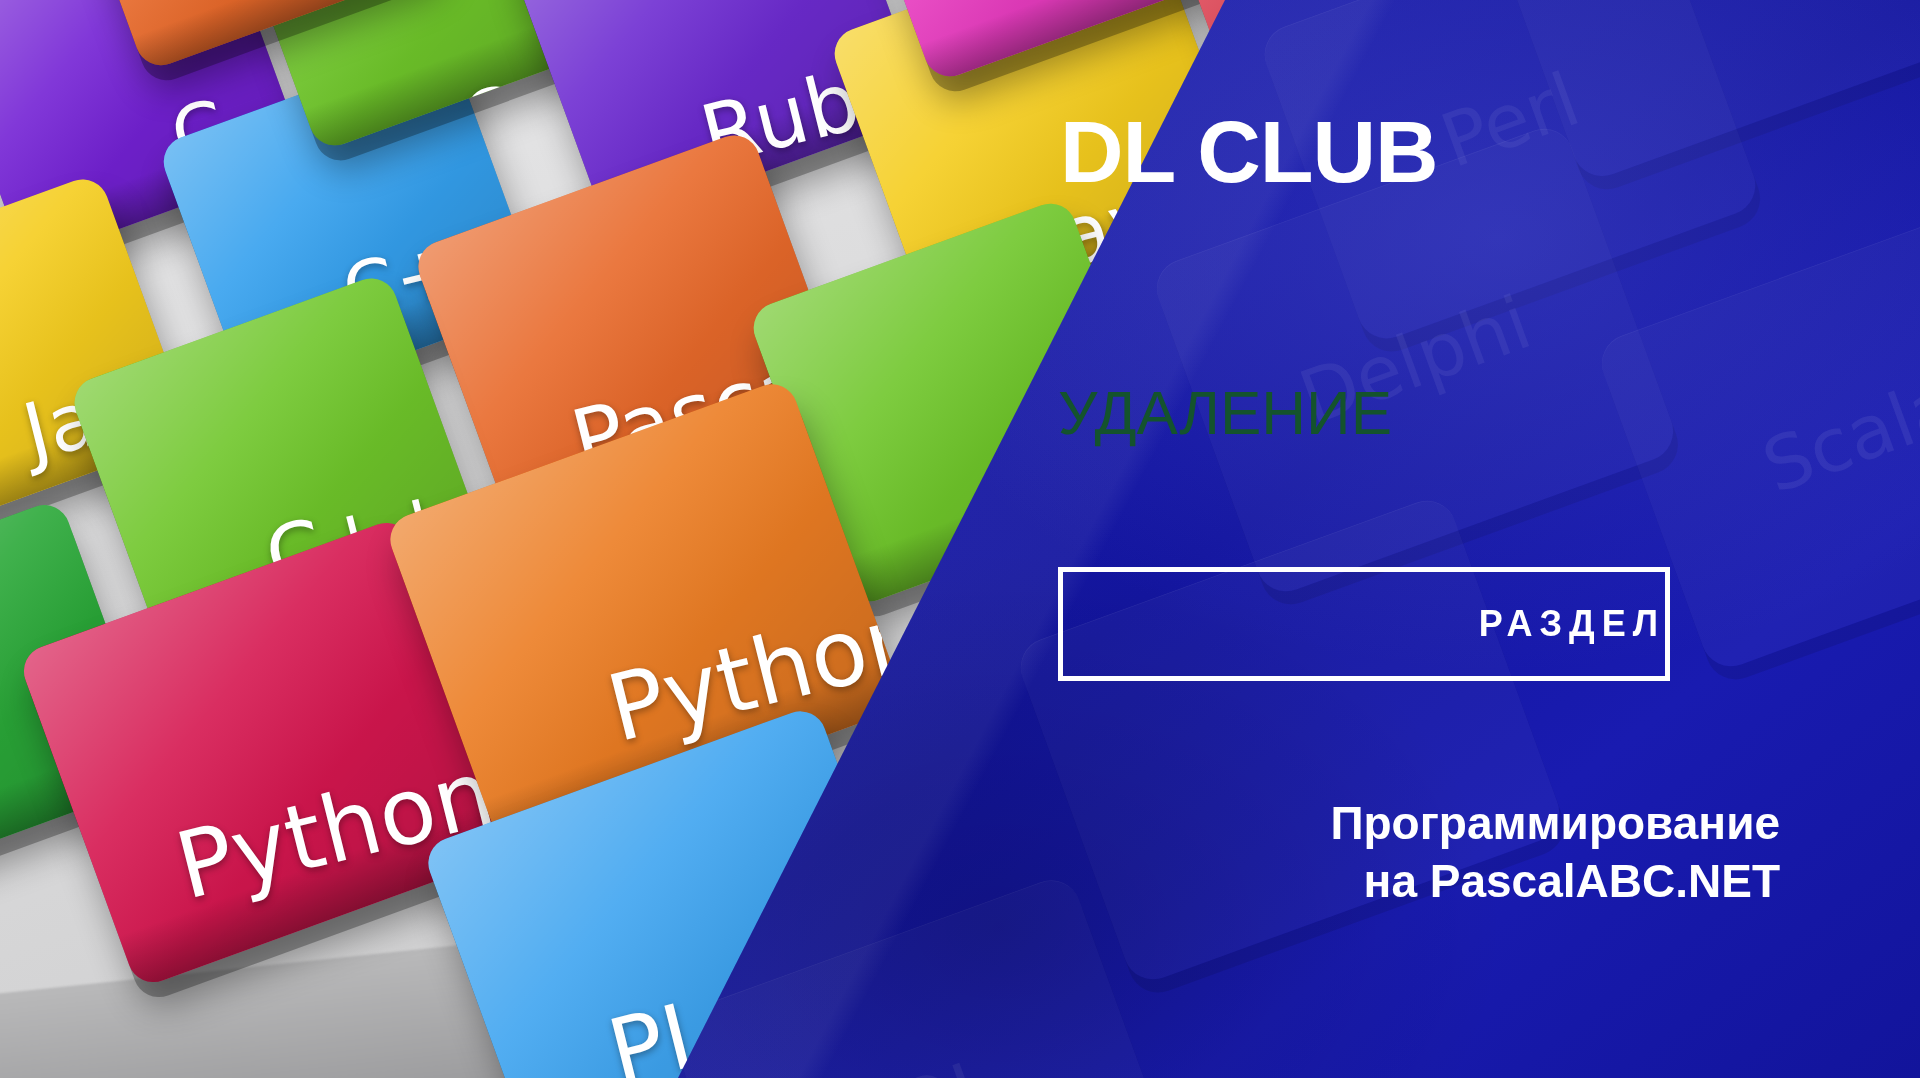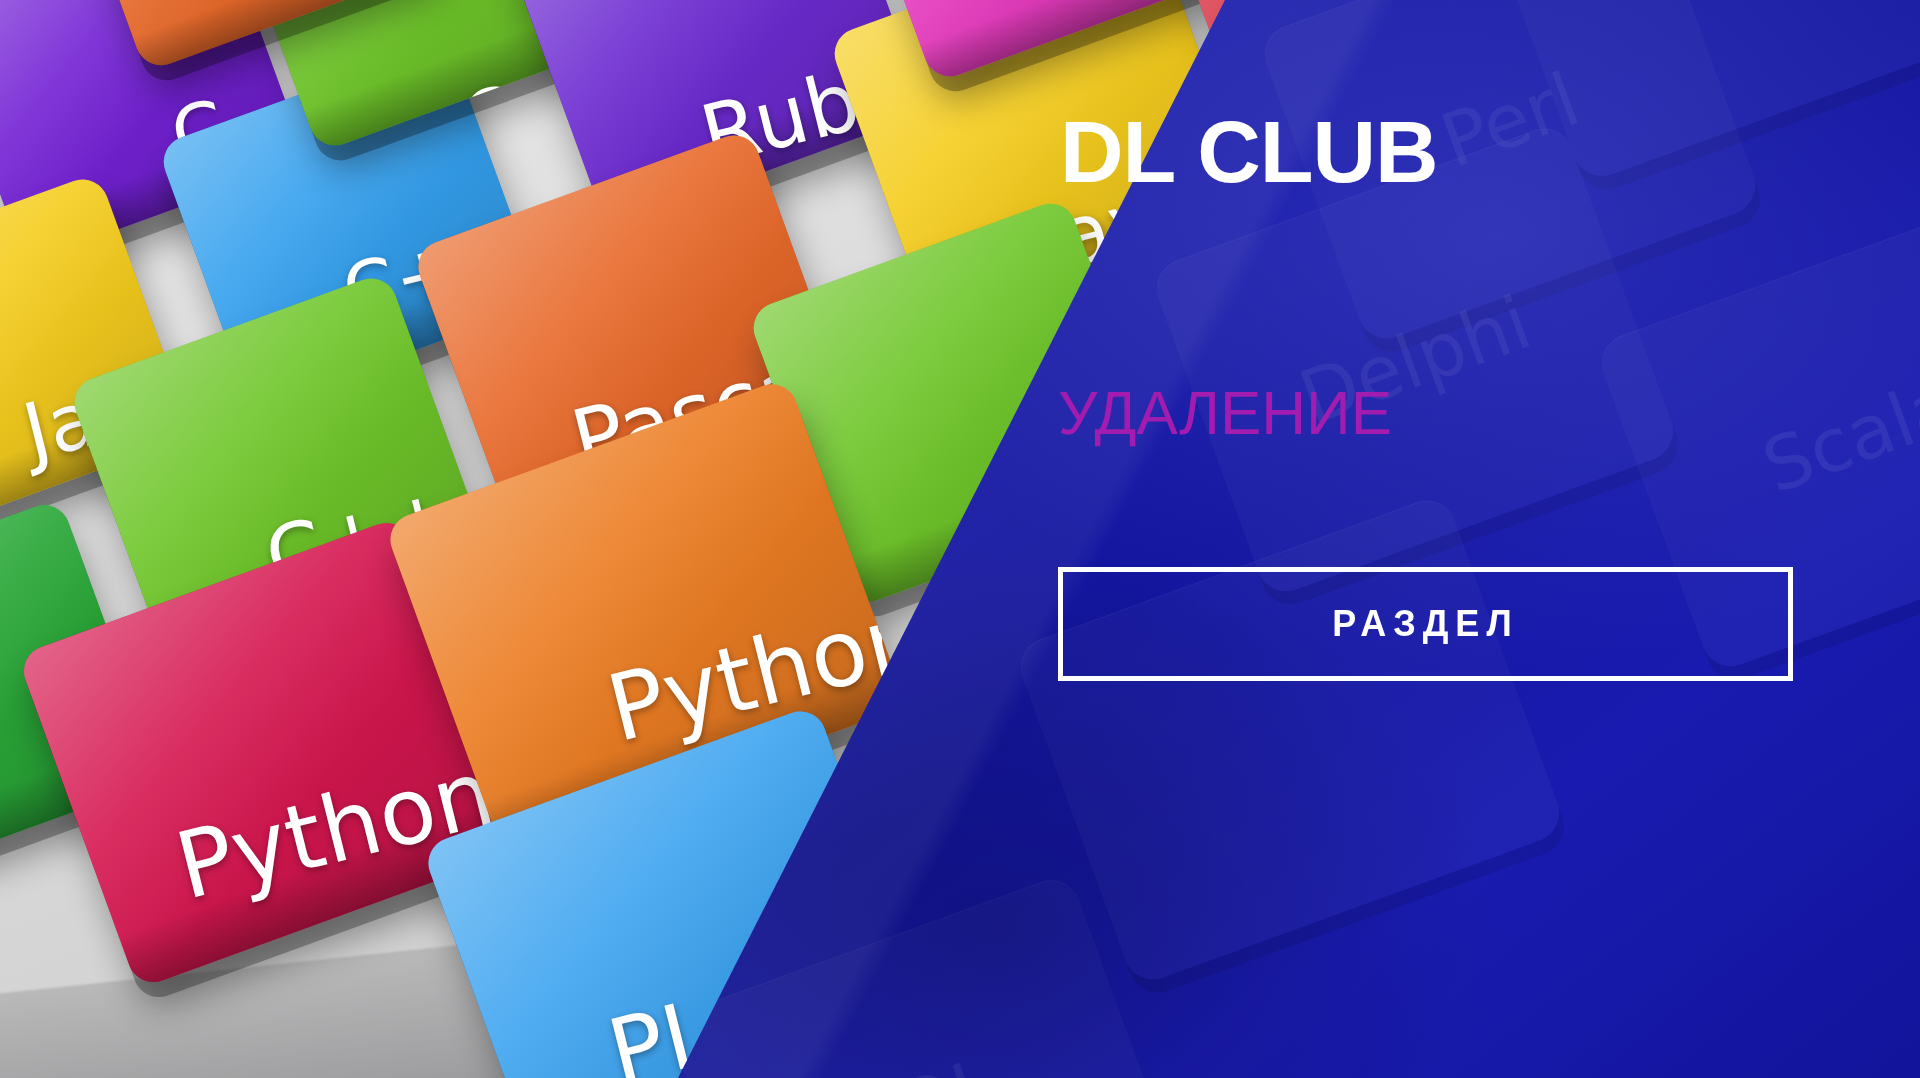--- a/index.html
+++ b/index.html
@@ -83,29 +83,29 @@
   #panel-content > * { pointer-events:auto; }
 
   #brand-title {
     position:absolute; left:1060px; top:108px; width:860px;
     color:#ffffff; font-size:88px; font-weight:bold;
     letter-spacing:-1px; line-height:1;
   }
 
   #section-heading {
     position:absolute; left:1058px; top:380px; width:700px;
-    color:#a21caf; font-size:62px; font-weight:300; line-height:1.07;
+    color:#14532d; font-size:62px; font-weight:300; line-height:1.07;
     font-family:"Liberation Sans", sans-serif;
   }
   #section-heading .hl { display:block; }
 
   #section-box {
-    position:absolute; left:1058px; top:567px; width:735px; height:114px;
+    position:absolute; left:1058px; top:567px; width:612px; height:114px;
     border:5px solid #ffffff;
-    display:flex; align-items:center; justify-content:center;
+    display:flex; align-items:center; justify-content:flex-end;
   }
   #section-box-label {
     color:#ffffff; font-size:36px; font-weight:bold; letter-spacing:7px;
   }
 
   #footer-block {
     position:absolute; right:140px; top:795px; width:820px;
     text-align:right; color:#ffffff;
     font-size:46px; font-weight:bold; line-height:1.26;
   }
@@ -181,16 +181,18 @@
 
     <div id="section-heading">
       <span class="hl">УДАЛЕНИЕ</span>
     </div>
 
     <div id="section-box">
       <span id="section-box-label">РАЗДЕЛ</span>
     </div>
 
     <div id="footer-block">
+      <span class="fl">Программирование</span>
+      <span class="fl">на PascalABC.NET</span>
     </div>
 
   </div>
 </div>
 
 </body></html>

